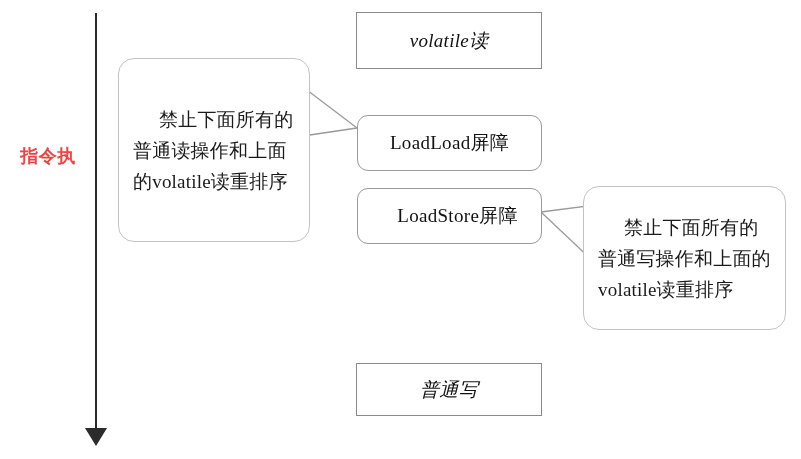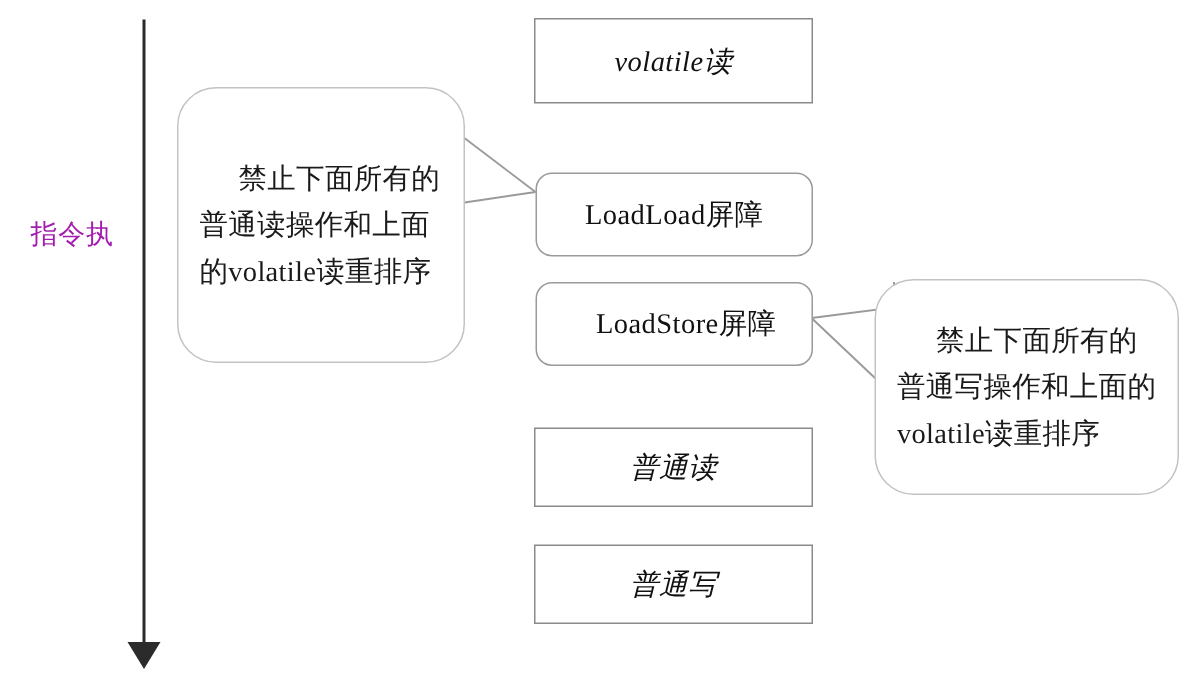--- a/index.html
+++ b/index.html
@@ -29,22 +29,23 @@
 
   
   .axis-label {
     position: absolute;
     left: 8px;
     top: 146px;
     width: 80px;
     text-align: center;
     font-size: 18px;
     line-height: 21px;
-    color: #a21caf;
+    color: #ef4444;
     letter-spacing: 0.5px;
+    font-weight: bold;
   }
   .axis-label .line2 {
     display: block;
   }
 
   
   .op-box {
     position: absolute;
     box-sizing: border-box;
     display: flex;
@@ -70,21 +71,21 @@
   #box-loadload      { left: 357px; top: 95px;  width: 185px; height: 56px; margin-top: 20px; }
   #box-loadstore     { left: 357px; top: 188px; width: 185px; height: 56px; padding-left: 16px; }
   #box-normal-read   { left: 356px; top: 285px; width: 186px; height: 53px; }
   #box-normal-write  { left: 356px; top: 363px; width: 186px; height: 53px; }
 
   
   .callout {
     position: absolute;
     box-sizing: border-box;
     border: 1.4px solid #c3c3c3;
-    border-radius: 26px;
+    border-radius: 16px;
     background: #ffffff;
     color: #1a1a1a;
     font-size: 19px;
     line-height: 31px;
     letter-spacing: 0.2px;
     padding: 0;
     display: flex;
     align-items: center;
   }
   .callout .callout-text {
@@ -132,23 +133,20 @@
   </div>
 
   <div id="box-loadload" class="op-box rounded">
     <span>LoadLoad屏障</span>
   </div>
 
   <div id="box-loadstore" class="op-box rounded">
     <span>LoadStore屏障</span>
   </div>
 
-  <div id="box-normal-read" class="op-box sharp">
-    <span>普通读</span>
-  </div>
 
   <div id="box-normal-write" class="op-box sharp">
     <span>普通写</span>
   </div>
 
   <div id="callout-left" class="callout">
     <span class="callout-text">禁止下面所有的普通读操作和上面的volatile读重排序</span>
   </div>
 
   <div id="callout-right" class="callout">

